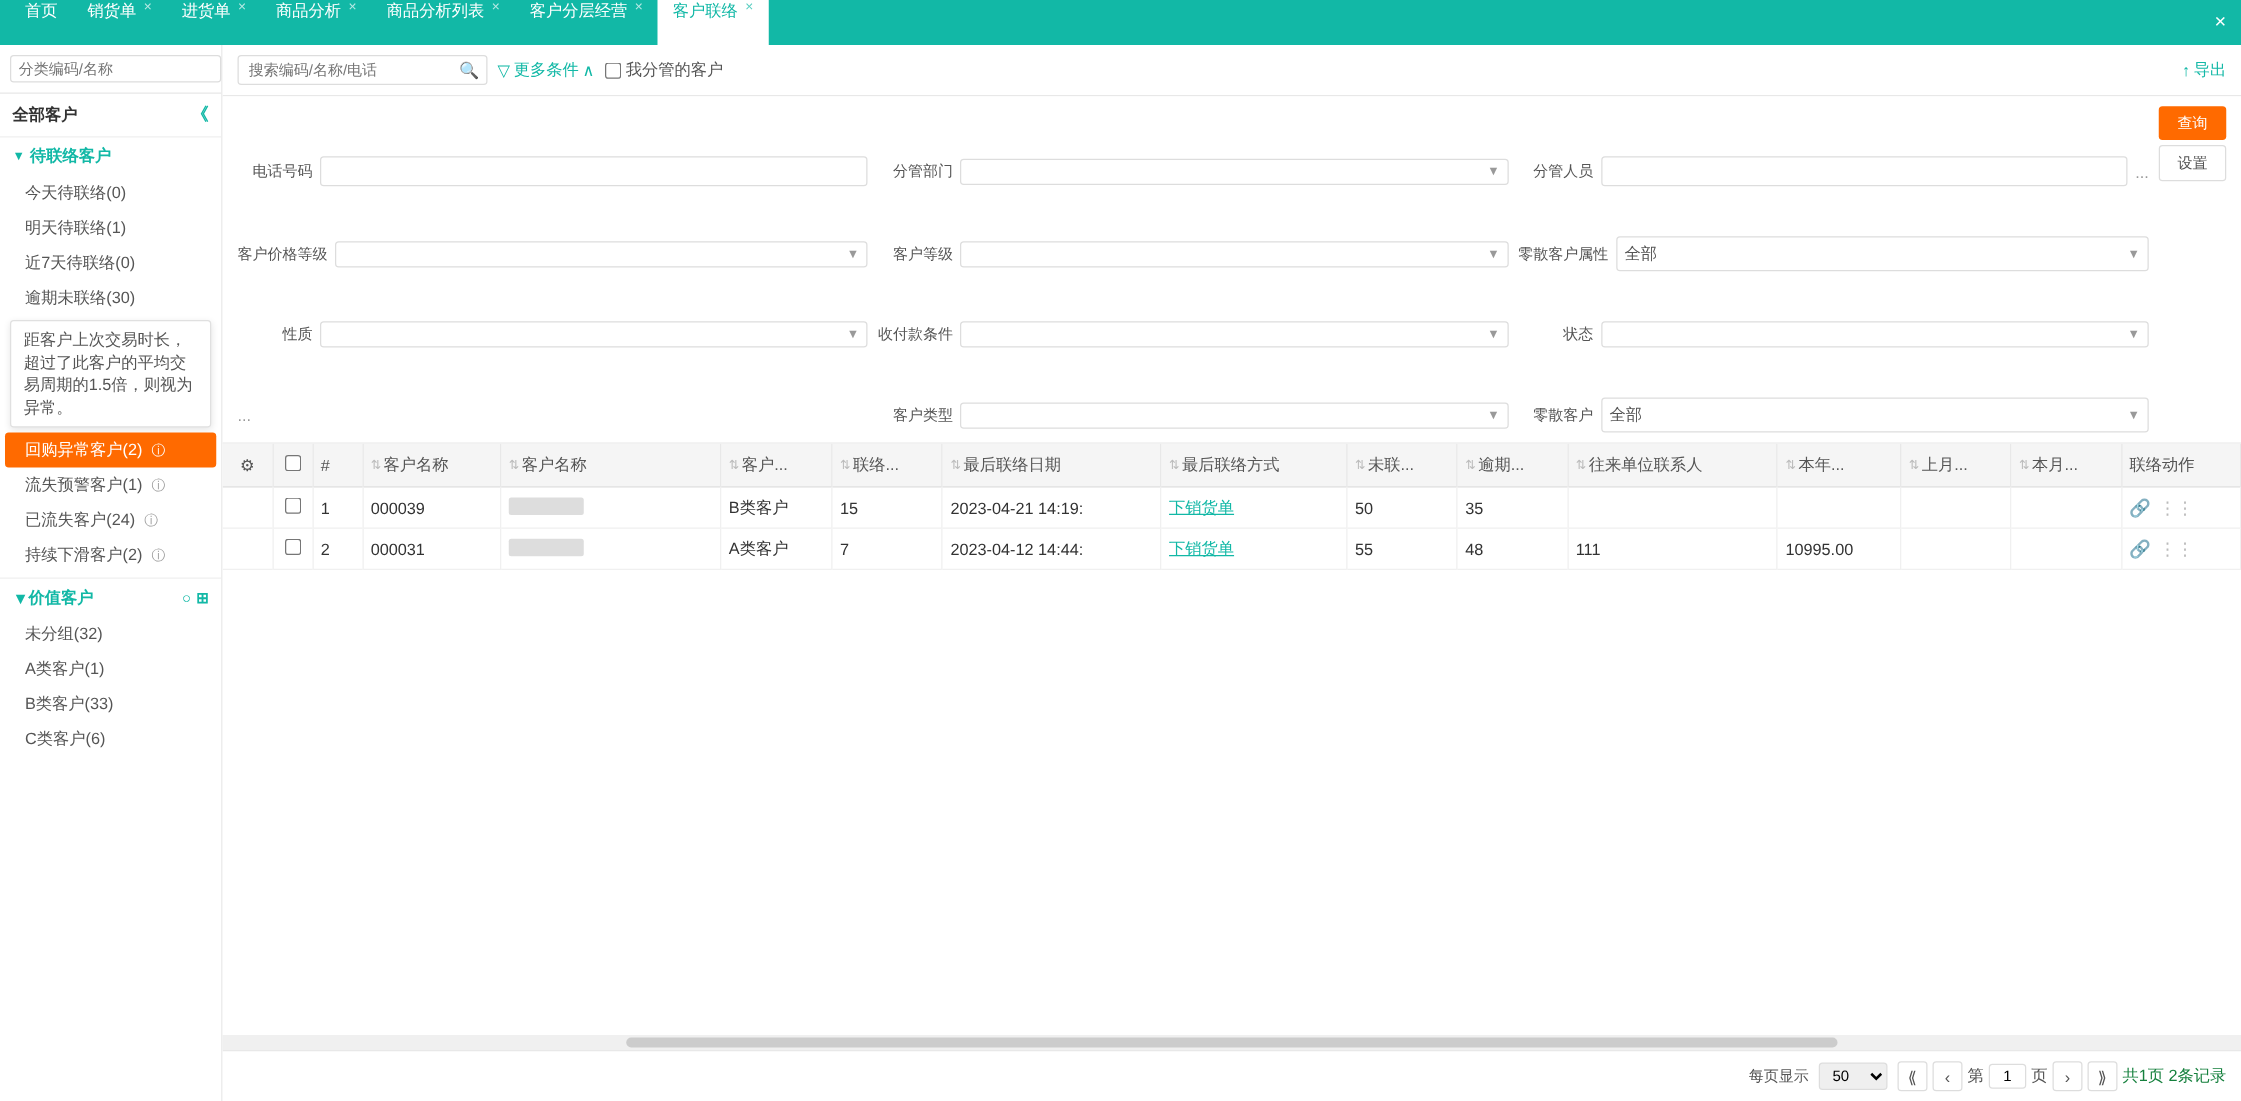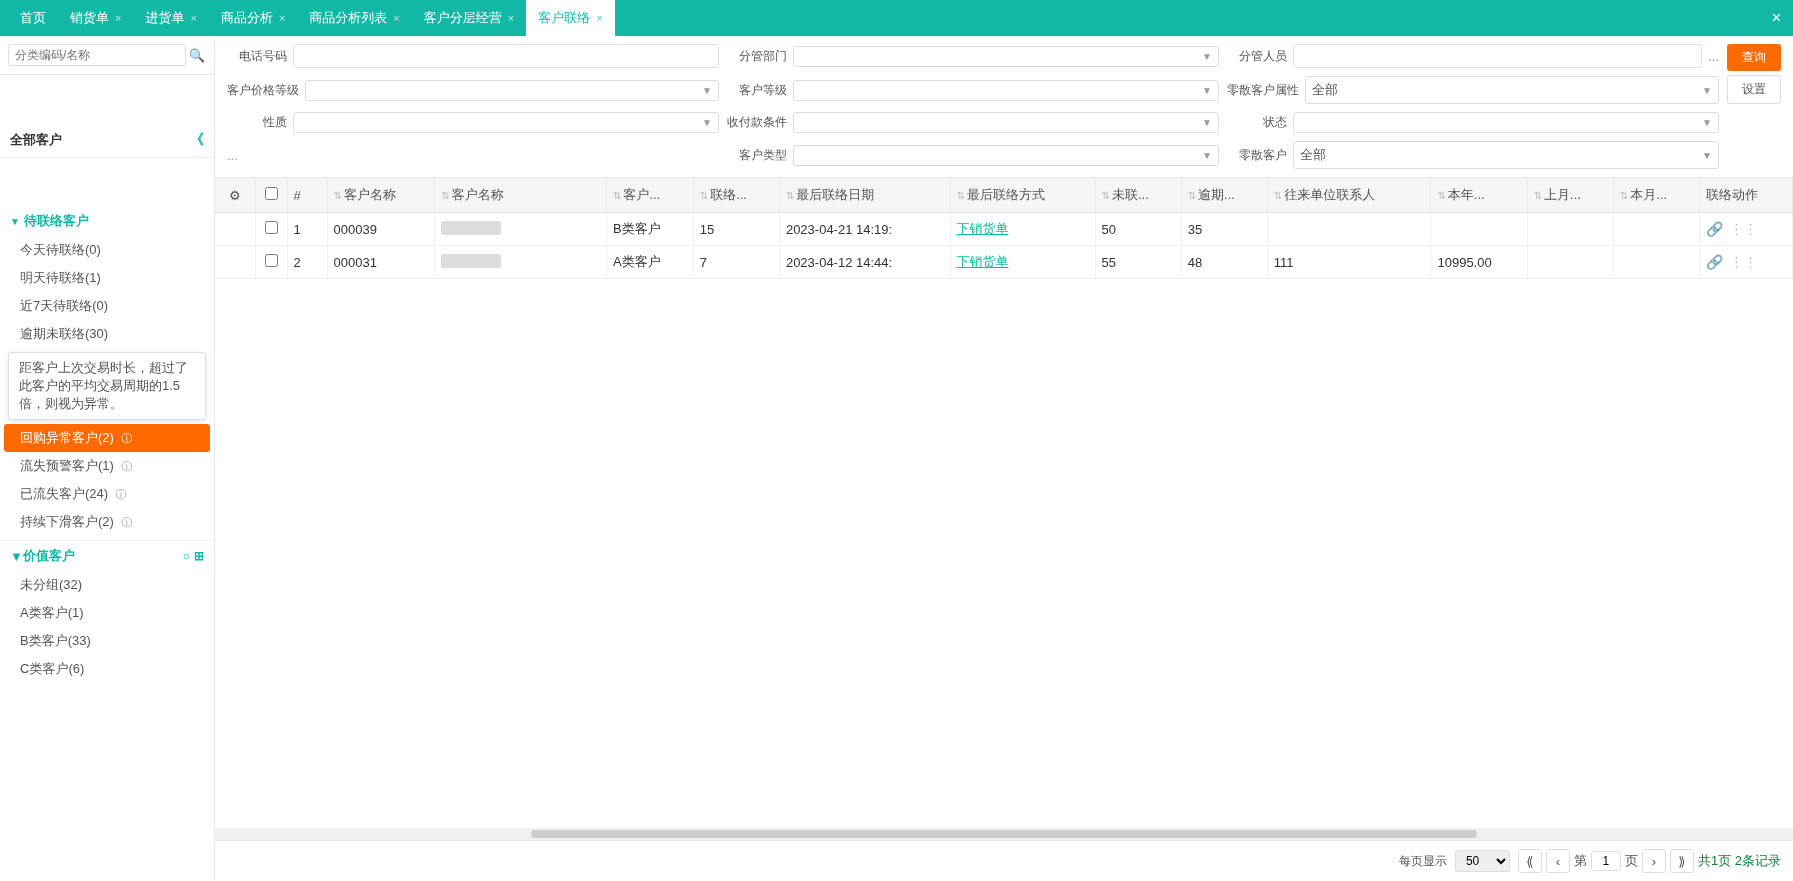--- a/index.html
+++ b/index.html
@@ -12,21 +12,20 @@
       display: flex;
       align-items: center;
       padding: 0 8px;
       position: relative;
     }
     .top-nav .nav-item {
       color: #fff;
       padding: 0 12px;
       height: 36px;
       display: flex;
-      align-items: center;
       cursor: pointer;
       white-space: nowrap;
       font-size: 13px;
     }
     .top-nav .nav-item.active { background: #fff; color: #12b8a6; }
     .top-nav .nav-item .close-x {
       margin-left: 6px;
       font-size: 11px;
       color: inherit;
       opacity: 0.7;
@@ -40,27 +39,26 @@
     }
 
     
     .main-layout {
       display: flex;
       height: calc(881px - 36px);
     }
 
     
     .sidebar {
-      width: 215px;
+      width: 178px;
       background: #fff;
       border-right: 1px solid #e8e8e8;
       display: flex;
       flex-direction: column;
       flex-shrink: 0;
-      gap: 48px;
     }
     .sidebar-search {
       padding: 8px;
       display: flex;
       align-items: center;
       border-bottom: 1px solid #e8e8e8;
     }
     .sidebar-search input {
       flex: 1;
       border: 1px solid #ddd;
@@ -212,20 +210,21 @@
     .advanced-filter {
       background: #fff;
       border-bottom: 1px solid #e8e8e8;
       padding: 8px 12px;
     }
     .filter-row {
       display: flex;
       align-items: center;
       gap: 8px;
       margin-bottom: 8px;
+      margin-top: 40px;
     }
     .filter-row:last-child { margin-bottom: 0; }
     .filter-cell {
       display: flex;
       align-items: center;
       gap: 6px;
       flex: 1;
     }
     .filter-label {
       white-space: nowrap;
@@ -514,20 +513,39 @@
         <span>B类客户(33)</span>
       </div>
       <div class="sidebar-item">
         <span>C类客户(6)</span>
       </div>
     </div>
   </div>
 
   <div class="content-area">
 
+    <div class="filter-bar">
+      <div class="filter-search-wrap">
+        <input type="text" style="width: 200px;" placeholder="搜索编码/名称/电话">
+        <span class="search-icon" style="color:#12b8a6;">🔍</span>
+      </div>
+      <span class="more-conditions">
+        <span>▽</span>
+        <span>更多条件</span>
+        <span>∧</span>
+      </span>
+      <label class="my-customers">
+        <input type="checkbox" style="">
+        <span>我分管的客户</span>
+      </label>
+      <span class="export-btn" style="margin-left:auto;">
+        <span>↑</span>
+        <span>导出</span>
+      </span>
+    </div>
 
     <div class="advanced-filter">
       <div style="display:flex; gap:8px; align-items:flex-start;">
         <div style="flex:1;">
 
           <div class="filter-row">
             <div class="filter-cell">
               <span class="filter-label">电话号码</span>
               <input class="filter-input" type="text" style="flex: 1 1 0%;">
             </div>

